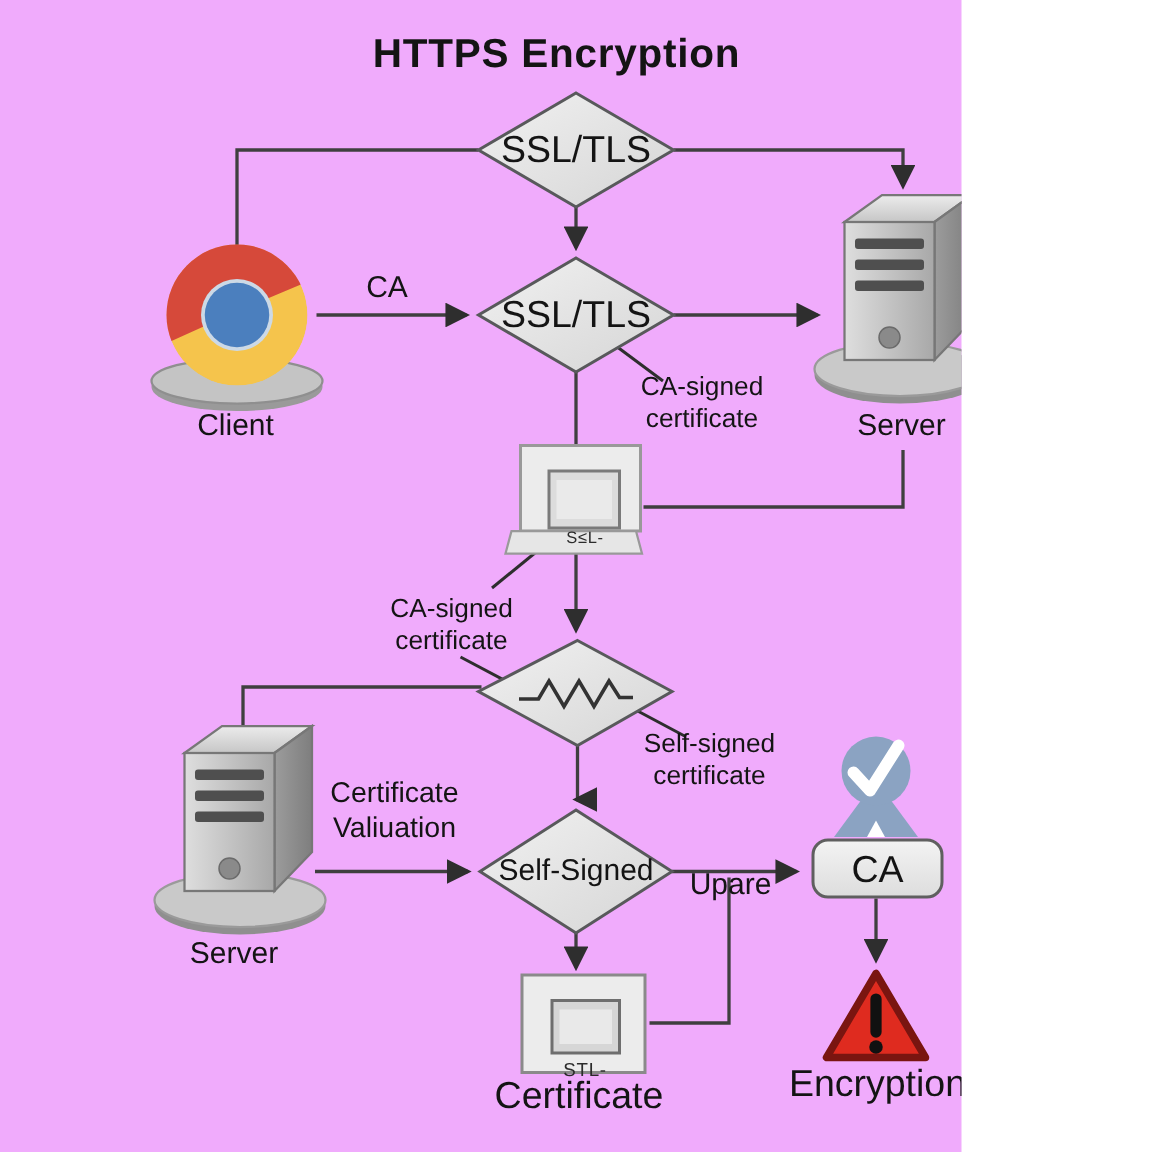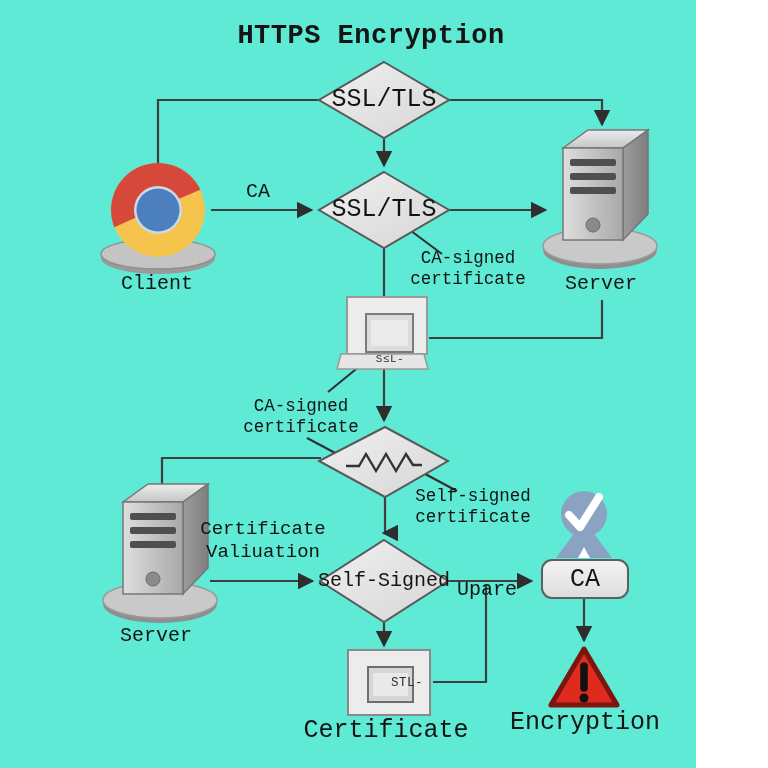--- a/index.html
+++ b/index.html
@@ -1,17 +1,17 @@
 <!DOCTYPE html>
 <html><head>
 <meta charset="utf-8">
 <style>
   html,body{margin:0;padding:0;background:#ffffff;}
-  #canvas{position:relative;width:696px;height:768px;background:#5eead4;overflow:hidden;
-          font-family:Liberation Mono, monospace;}
+  #canvas{position:relative;width:641px;height:768px;background:#f0abfc;overflow:hidden;
+          font-family:Liberation Sans, sans-serif;}
   #diagram-svg{position:absolute;left:0;top:0;}
   .lbl{position:absolute;transform:translate(-50%,-50%);color:#141414;white-space:nowrap;
        text-align:center;line-height:1.22;}
   .lbl-title{font-size:27px;font-weight:700;letter-spacing:.5px;}
   .lbl-node{font-size:20px;}
   .lbl-diamond{font-size:25px;}
   .lbl-edge{font-size:20px;}
   .lbl-pointer{font-size:17.5px;}
   .lbl-screen{font-size:11px;letter-spacing:.5px;color:#2b2b2b;margin-top:28px;}
   .lbl-screen2{font-size:12.5px;letter-spacing:.5px;color:#2b2b2b;}
@@ -166,17 +166,17 @@
     <div>Certificate</div>
     <div>Valiuation</div>
   </div>
 
   <div class="lbl lbl-diamond" style="left:384px;top:581px;font-size:20px;">Self-Signed</div>
   <div class="lbl lbl-edge" style="left:487px;top:566px;margin-top:24px;">Upare</div>
   <div class="lbl lbl-diamond" style="left:585px;top:580px;">CA</div>
 
   <div class="lbl lbl-node" style="left:156px;top:636px;">Server</div>
 
-  <div class="lbl lbl-screen2" style="left:390px;top:684px;margin-left:17px;">STL-</div>
+  <div class="lbl lbl-screen2" style="left:390px;top:714px;">STL-</div>
   <div class="lbl lbl-diamond" style="left:386px;top:731px;">Certificate</div>
   <div class="lbl lbl-diamond" style="left:585px;top:723px;">Encryption</div>
 
 </div>
 
 </body></html>

